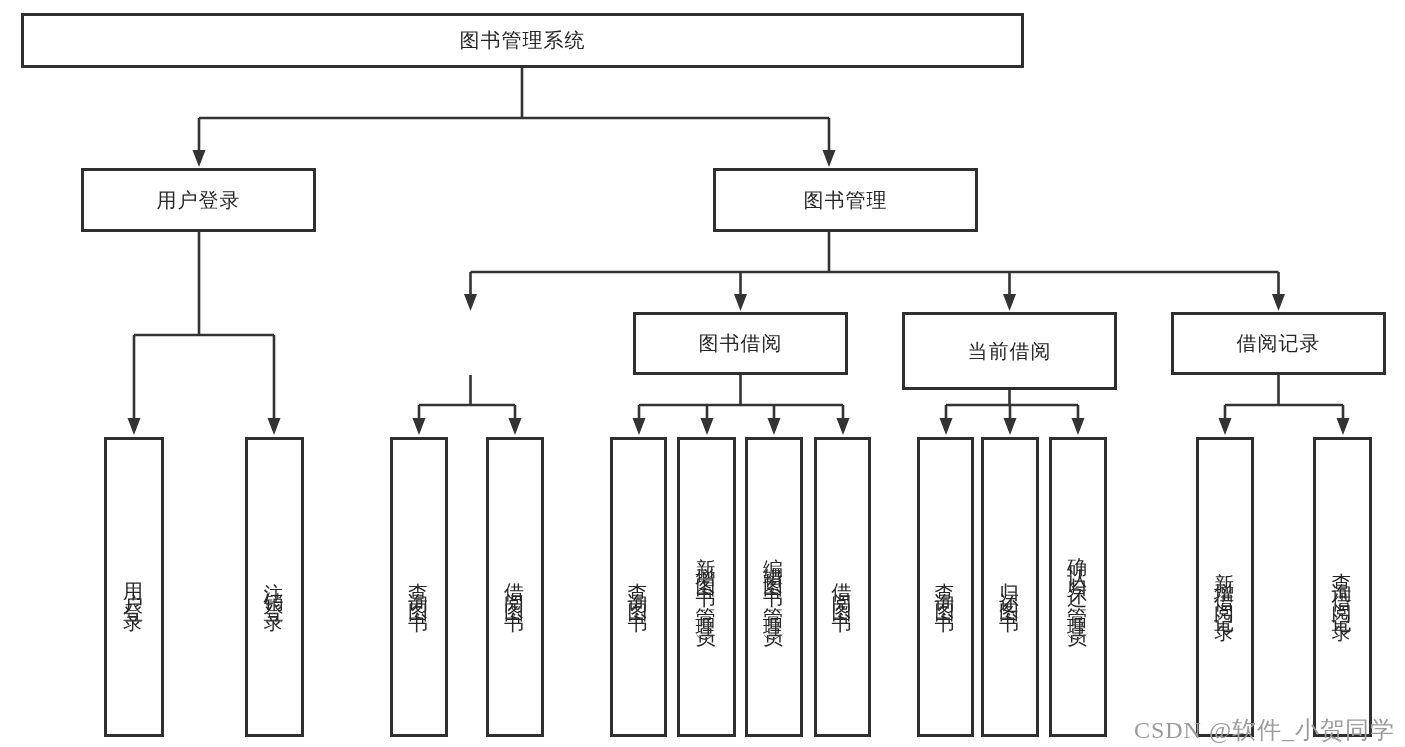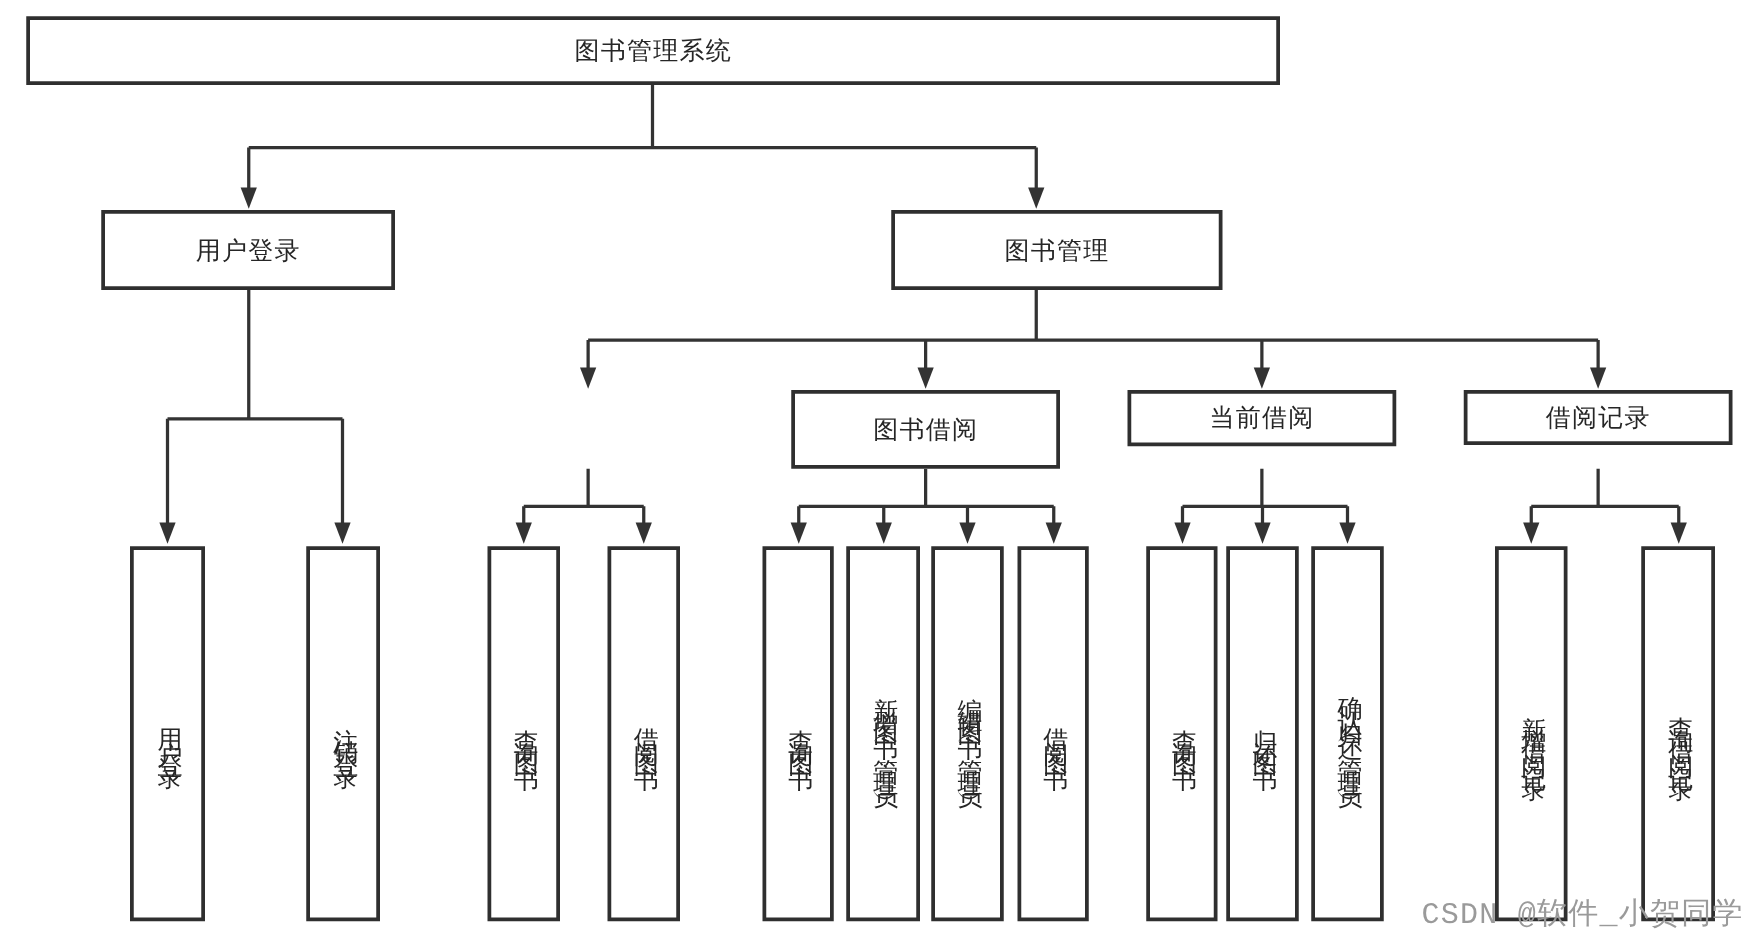--- a/index.html
+++ b/index.html
@@ -3,21 +3,21 @@
 <meta charset="utf-8">
 <style>
   :root{
     --line:#333333; --border:#2f2f2f; --text:#262626;
     --bg:#ffffff; --watermark:#9a9a9a;
   }
   html,body{margin:0;padding:0;background:var(--bg);}
   .stage{
     position:relative;width:1405px;height:747px;overflow:hidden;
     background:var(--bg);
-    font-family:Liberation Mono, monospace;
+    font-family:Liberation Serif, serif;
   }
   .box{
     position:absolute;box-sizing:border-box;background:#fff;
     border:3px solid var(--border);
     display:flex;align-items:center;justify-content:center;
     color:var(--text);font-size:20px;letter-spacing:1px;
     z-index:2;
   }
   .box.v{
     writing-mode:vertical-rl;
@@ -68,22 +68,22 @@
       <polygon points="1343,435 1336.5,418 1349.5,418"></polygon>
     </g>
   </svg>
 
   <div class="box" style="left:21px;top:13px;width:1003px;height:55px">图书管理系统</div>
 
   <div class="box" style="left:81px;top:168px;width:235px;height:64px">用户登录</div>
   <div class="box" style="left:713px;top:168px;width:265px;height:64px">图书管理</div>
 
   <div class="box" style="left:633px;top:312px;width:215px;height:63px">图书借阅</div>
-  <div class="box" style="left:902px;top:312px;width:215px;height:45px">当前借阅</div>
-  <div class="box" style="left:1171px;top:312px;width:215px;height:44px">借阅记录</div>
+  <div class="box" style="left:902px;top:312px;width:215px;height:78px">当前借阅</div>
+  <div class="box" style="left:1171px;top:312px;width:215px;height:63px">借阅记录</div>
 
   <div class="box v" style="left:104px;top:437px;width:60px;height:300px">用户登录</div>
   <div class="box v" style="left:245px;top:437px;width:59px;height:300px">注销登录</div>
 
   <div class="box v" style="left:390px;top:437px;width:58px;height:300px">查询图书</div>
   <div class="box v" style="left:486px;top:437px;width:58px;height:300px">借阅图书</div>
 
   <div class="box v" style="left:610px;top:437px;width:57px;height:300px">查询图书</div>
   <div class="box v" style="left:677px;top:437px;width:59px;height:300px">新增图书（管理员）</div>
   <div class="box v" style="left:745px;top:437px;width:58px;height:300px">编辑图书（管理员）</div>

